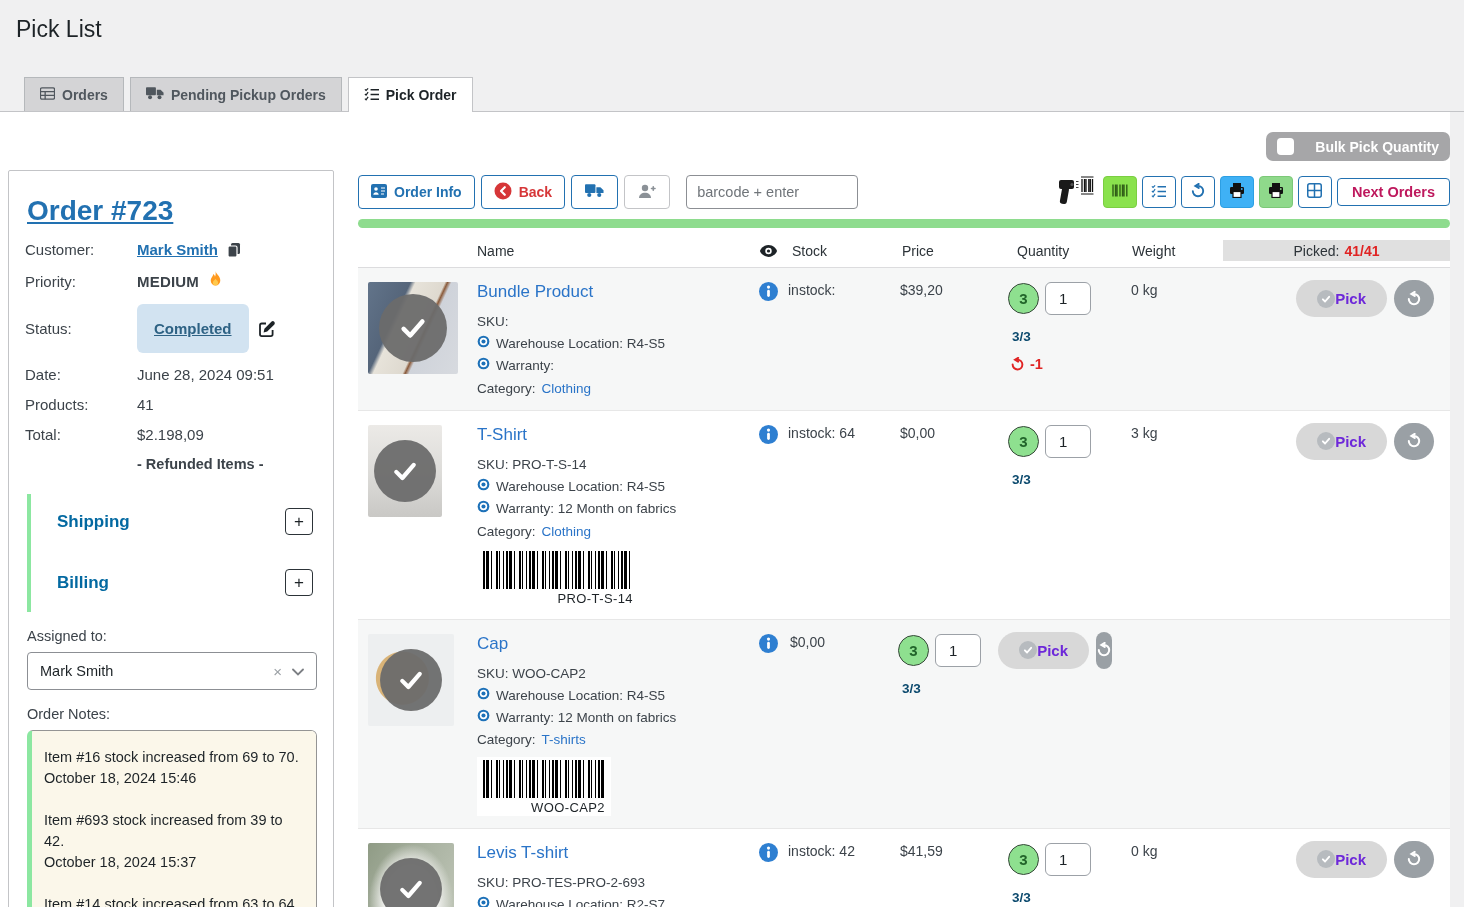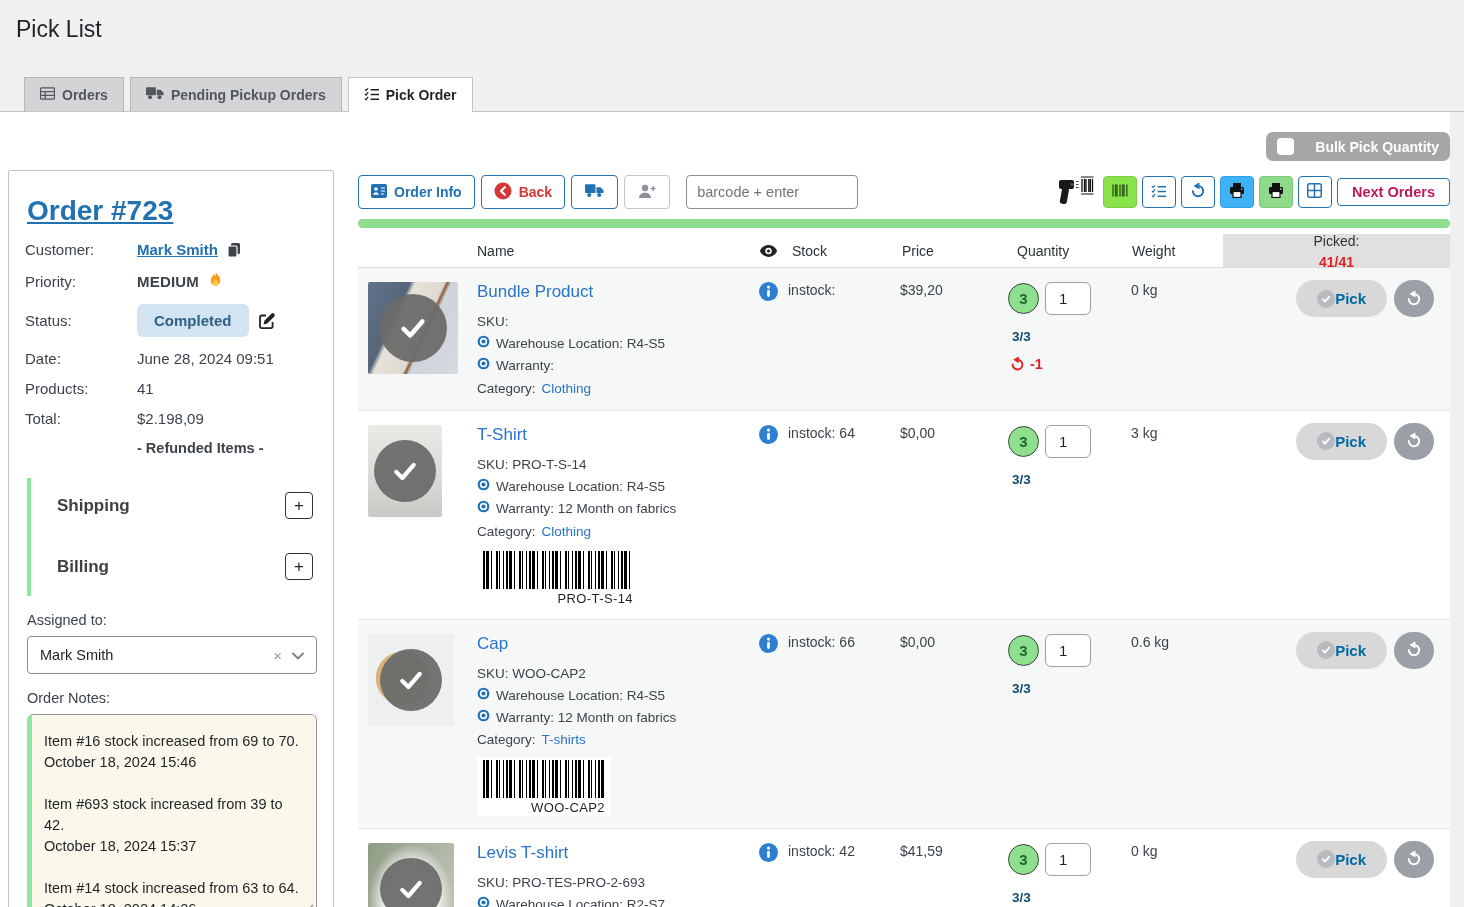--- a/index.html
+++ b/index.html
@@ -21,27 +21,27 @@
   .right-gutter { position:absolute; top:0; right:0; width:14px; bottom:0; background:#f0f0f1; }
 
   
   .order-card { position:absolute; left:8px; top:58px; width:326px; bottom:-10px; background:#fff; border:1px solid #c3c4c7; border-radius:2px; padding:18px 16px; overflow:hidden; }
   .order-title { display:inline-block; font-size:28px; font-weight:700; color:#2271b1; text-decoration:underline; margin:6px 0 14px 2px; }
   .kv { display:grid; grid-template-columns:112px 1fr; row-gap:13px; align-items:center; font-size:15px; }
   .kv .lbl { color:#3c434a; }
   .kv .val { color:#3c434a; display:flex; align-items:center; gap:9px; }
   a.plain-link { color:#2271b1; text-decoration:underline; font-weight:700; cursor:pointer; }
   .priority-val { font-weight:600; letter-spacing:.2px; }
-  .status-badge { background:#d2e3f1; color:#2e6284; font-weight:700; font-size:15px; padding:8px 17px; border-radius:6px; }
+  .status-badge { background:#d2e3f1; color:#2e6284; font-weight:700; font-size:15px; padding:16px 17px; border-radius:6px;text-decoration:underline; }
   .refunded { color:#e02424; font-weight:700; font-size:14.5px; }
   .icon-btn { background:none; border:none; cursor:pointer; display:inline-flex; align-items:center; }
 
   .sections { margin:22px 0 0 2px; border-left:4px solid #8ce7a1; padding:14px 0 16px 26px; display:flex; flex-direction:column; gap:34px; }
   .section-row { display:flex; align-items:center; justify-content:space-between; padding-right:4px; }
-  .section-row h3 { font-size:17px; font-weight:700; color:#404040; }
+  .section-row h3 { font-size:17px; font-weight:700; color:#0369a1; }
   .plus-btn { width:28px; height:27px; border:1px solid #2c3338; border-radius:4px; background:#fff; font-size:17px; line-height:1; color:#1d2327; cursor:pointer; }
 
   .assigned-label, .notes-label { display:block; font-size:14.5px; color:#3c434a; margin:16px 0 8px 2px; }
   .select-box { display:flex; align-items:center; height:38px; border:1px solid #8c8f94; border-radius:4px; background:#fff; padding:0 12px; font-size:14.5px; color:#1d2327; cursor:pointer; margin-left:2px; }
   .select-box .sel-val { flex:1; }
   .select-box .clear-x { color:#9ba0a5; font-size:15px; margin-right:10px; cursor:pointer; }
 
   .ta-wrap { position:relative; margin-left:2px; }
   .notes-ta { width:100%; height:205px; background:#fbf7ea; border:1px solid #949494; border-left:5px solid #8ce7a1; border-radius:6px; padding:16px 12px; font-family:"Liberation Sans",sans-serif; font-size:14.5px; line-height:1.45; color:#1d2327; resize:none; }
   .resize-corner { position:absolute; right:3px; bottom:5px; }
@@ -69,21 +69,21 @@
   .scanner { margin-right:4px; display:flex; align-items:center; }
 
   .progress { height:9px; margin-top:10px; background:#8edc8e; border-radius:8px; }
 
   
   .ptable { margin-top:6px; }
   .thead, .trow { display:grid; grid-template-columns:115px 275px 40px 110px 110px 120px 95px 1fr; }
   .thead { height:34px; align-items:center; border-bottom:1px solid #dcdcde; font-size:14px; color:#2c3338; }
   .thead .th { padding-left:4px; font-weight:500; }
   .th-eye { display:flex; justify-content:center; align-items:center; cursor:pointer; }
-  .th-picked { background:#e0e0e0; height:34px; display:flex; align-items:center; justify-content:center; gap:5px; font-size:14px;flex-direction:column; }
+  .th-picked { background:#e0e0e0; height:21px; display:flex; align-items:center; justify-content:center; gap:5px; font-size:14px; }
   .th-picked .count { color:#e02424; font-weight:600; }
 
   .trow { border-bottom:1px solid #e7e7e7; }
   .trow.alt { background:#f6f7f7; }
   .trow > div { padding-top:14px; }
   .r1 { min-height:116px; } .r2 { min-height:172px; } .r3 { min-height:172px; } .r4 { min-height:174px; }
 
   .c-img { padding-left:10px; }
   .pimg { position:relative; height:92px; border-radius:2px; }
   .img-0 { width:90px; background:linear-gradient(115deg,#62748a 0%,#55657a 32%,#e7e3da 36%,#ded9cf 58%,#8a5a3a 60%,#cfd3da 63%,#d7dadf 100%); }
@@ -107,21 +107,21 @@
   .c-price { padding-left:2px; }
   .c-weight { padding-left:3px; }
 
   .qtyrow { display:flex; align-items:center; gap:6px; }
   .qbadge { width:31px; height:31px; border-radius:50%; background:#8ee08f; border:1.5px solid #37493a; color:#21642a; font-weight:700; font-size:15px; display:flex; align-items:center; justify-content:center; }
   .qinput { width:46px; height:33px; border:1.5px solid #9ca1a7; border-radius:6px; font-size:15px; padding-left:13px; font-family:"Liberation Sans",sans-serif; color:#1d2327; }
   .ratio { color:#0c4a6e; font-weight:700; font-size:13.5px; margin-top:14px; padding-left:4px; }
   .undoline { display:flex; align-items:center; gap:5px; color:#e02424; font-weight:700; font-size:14.5px; margin-top:12px; padding-left:2px; }
 
   .c-pick { display:flex; justify-content:flex-end; align-items:flex-start; gap:7px; padding-right:16px; padding-top:12px !important; }
-  .pickbtn { height:37px; border:none; border-radius:19px; background:#d8d8d8; color:#0369a1; font-size:15px; font-weight:600; display:flex; align-items:center; padding:0 21px; cursor:pointer; }
+  .pickbtn { height:37px; border:none; border-radius:19px; background:#d8d8d8; color:#6d28d9; font-size:15px; font-weight:600; display:flex; align-items:center; padding:0 21px; cursor:pointer; }
   .pickchk { width:18px; height:18px; border-radius:50%; background:#b7bbbf; display:flex; align-items:center; justify-content:center; }
   .undobtn { width:40px; height:37px; border:none; border-radius:19px; background:#9aa0a5; color:#fff; display:flex; align-items:center; justify-content:center; cursor:pointer; }
 </style>
 </head>
 <body>
 
 <div class="app">
   <div class="page-title">Pick List</div>
 
   <div class="tabbar">
@@ -544,31 +544,29 @@
               </div>
             <div class="barcode"><div class="bars bw-2"></div><div class="bclabel">WOO-CAP2</div></div>
           </div>
           <div class="c-info">
               <span><svg width="19" height="19" viewBox="0 0 18 18">
                   <circle cx="9" cy="9" r="9" fill="#2e7fd1"></circle>
                   <circle cx="9" cy="4.8" r="1.5" fill="#fff"></circle>
                   <rect x="7.7" y="7.4" width="2.6" height="6.8" rx="1.3" fill="#fff"></rect>
                 </svg></span>
             </div>
-          <div class="c-stock">instock: 66</div>
           <div class="c-price">$0,00</div>
           <div class="c-qty">
             <div class="qtyrow">
                 <span class="qbadge">3</span>
                 <input class="qinput" value="1" style="">
               </div>
             <div class="ratio">3/3</div>
 
           </div>
-          <div class="c-weight">0.6 kg</div>
           <div class="c-pick">
             <button class="pickbtn">
                 <span class="pickchk">
                   <svg width="10" height="10" viewBox="0 0 16 16">
                     <path d="M3 8.5 6.5 12 13 4.5" fill="none" stroke="#fff" stroke-width="3" stroke-linecap="round" stroke-linejoin="round"></path>
                   </svg>
                 </span>
                 <span>Pick</span>
               </button>
             <button class="undobtn">

